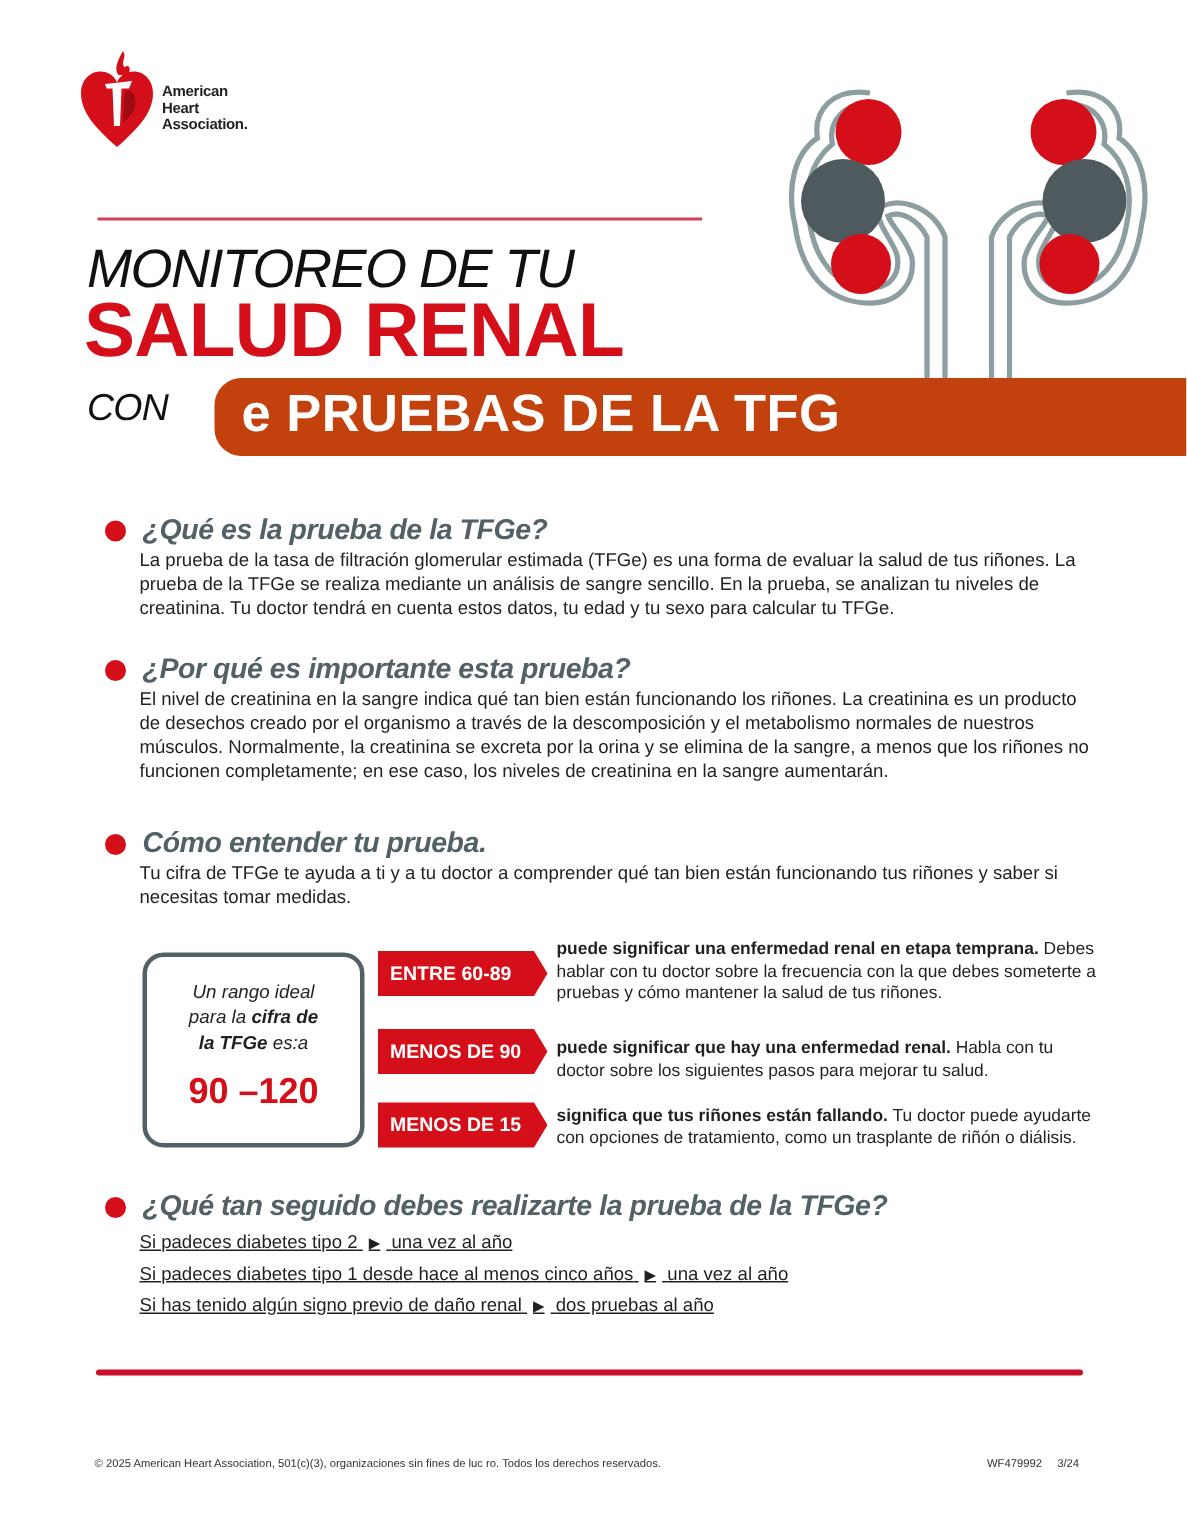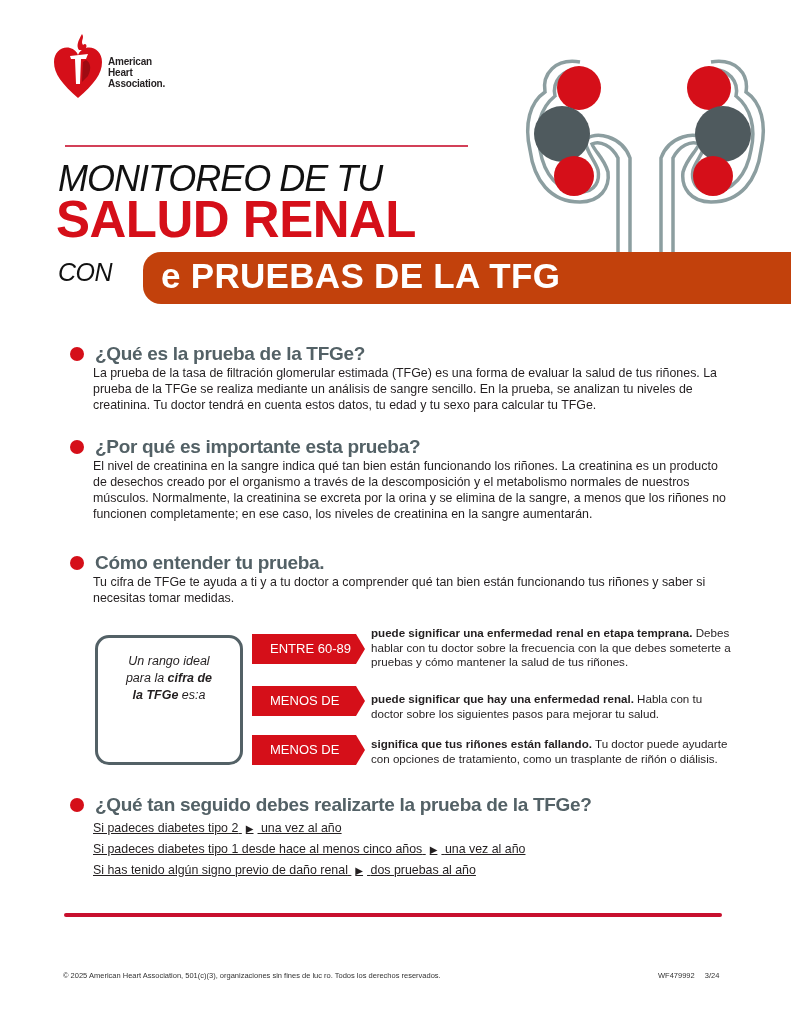--- a/index.html
+++ b/index.html
@@ -14,31 +14,31 @@
 
   .top-rule { position: absolute; left: 65px; top: 145px; width: 403px; height: 2px; background: #c8102e; opacity: 0.8; }
 
   .title-1 { position: absolute; left: 58px; top: 158px; font-family: "Liberation Sans", sans-serif; font-style: italic; font-size: 36px; letter-spacing: -1px; color: #111; }
   .title-2 { position: absolute; left: 56px; top: 190px; font-family: "Liberation Sans", sans-serif; font-weight: bold; font-size: 51px; letter-spacing: -0.5px; color: #d50f19; line-height: 60px; }
   .title-con { position: absolute; left: 58px; top: 258px; font-family: "Liberation Sans", sans-serif; font-style: italic; font-size: 25px; color: #111; letter-spacing: -0.5px; }
   .title-band { position: absolute; left: 143px; top: 252px; width: 648px; height: 52px; background: #c2410c; border-radius: 18px 0 0 18px; }
   .title-band-text { position: absolute; left: 18px; top: 4px; font-family: "Liberation Sans", sans-serif; font-weight: bold; font-size: 35px; color: #ffffff; letter-spacing: 0.3px; white-space: nowrap; }
 
   .section { position: absolute; left: 70px; width: 660px; }
-  .sec-head { display: flex; align-items: center; }
+  .sec-head { display: flex; align-items: center; font-style: italic; }
   .bullet { width: 14px; height: 14px; border-radius: 50%; background: #d50f19; flex: 0 0 14px; margin-right: 11px; }
   .sec-title { font-family: "Liberation Sans", sans-serif; font-weight: bold; font-size: 19px; color: #536166; letter-spacing: -0.3px; white-space: nowrap; }
   .sec-body { margin-left: 23px; font-family: "Liberation Sans", sans-serif; font-size: 12.4px; line-height: 16px; color: #231f20; }
 
   .range-box { position: absolute; left: 95px; top: 635px; width: 148px; height: 130px; border: 3px solid #536166; border-radius: 14px; text-align: center; }
   .range-label { font-family: "Liberation Sans", sans-serif; font-size: 12.5px; line-height: 17px; margin-top: 15px; color: #231f20; font-style: italic; }
   .range-label b { font-weight: bold; }
   .range-value { font-family: "Liberation Sans", sans-serif; font-weight: bold; font-size: 24px; color: #d50f19; margin-top: 10px; }
 
-  .tag { position: absolute; left: 252px; height: 30px; background: #d50f19; color: #fff; font-family: "Liberation Sans", sans-serif; font-weight: normal; font-size: 13px; line-height: 30px; padding-left: 18px; width: 104px; }
+  .tag { position: absolute; left: 252px; height: 30px; background: #d50f19; color: #fff; font-family: "Liberation Sans", sans-serif; font-weight: bold; font-size: 13px; line-height: 30px; padding-left: 8px; width: 104px; }
   .tag::after { content: ""; position: absolute; right: -9px; top: 0; border-top: 15px solid transparent; border-bottom: 15px solid transparent; border-left: 9px solid #d50f19; }
   .tag-desc { position: absolute; left: 371px; width: 360px; font-family: "Liberation Sans", sans-serif; font-size: 11.6px; line-height: 14.5px; color: #231f20; }
   .tag-desc b { font-weight: bold; }
 
   .freq-list { margin-left: 23px; margin-top: 2px; font-family: "Liberation Sans", sans-serif; font-size: 12.4px; color: #231f20; text-decoration: underline; }
   .freq-item { height: 21px; line-height: 21px; white-space: nowrap; }
   .arrow { font-size: 10px; margin: 0 4px; }
 
   .bottom-rule { position: absolute; left: 64px; top: 913px; width: 658px; height: 4px; background: #c8102e; border-radius: 2px; }
 
@@ -114,20 +114,21 @@
   </div>
   <div class="sec-body">Tu cifra de TFGe te ayuda a ti y a tu doctor a comprender qué tan bien están funcionando tus riñones y saber si necesitas tomar medidas.</div>
 </div>
 
 <div class="range-box">
   <div class="range-label">
     <div>Un rango ideal</div>
     <div><span>para la </span><b>cifra de</b></div>
     <div><b>la TFGe</b><span> es:a</span></div>
   </div>
+  <div class="range-value">90 –120</div>
 </div>
 
 <div class="tag" style="top:634px;">ENTRE 60-89</div>
 <div class="tag-desc" style="top:626px;">
   <b>puede significar una enfermedad renal en etapa temprana.</b><span> Debes hablar con tu doctor sobre la frecuencia con la que debes someterte a pruebas y cómo mantener la salud de tus riñones.</span>
 </div>
 
 <div class="tag" style="top:686px;">MENOS DE 90</div>
 <div class="tag-desc" style="top:692px;">
   <b>puede significar que hay una enfermedad renal.</b><span> Habla con tu doctor sobre los siguientes pasos para mejorar tu salud.</span>

